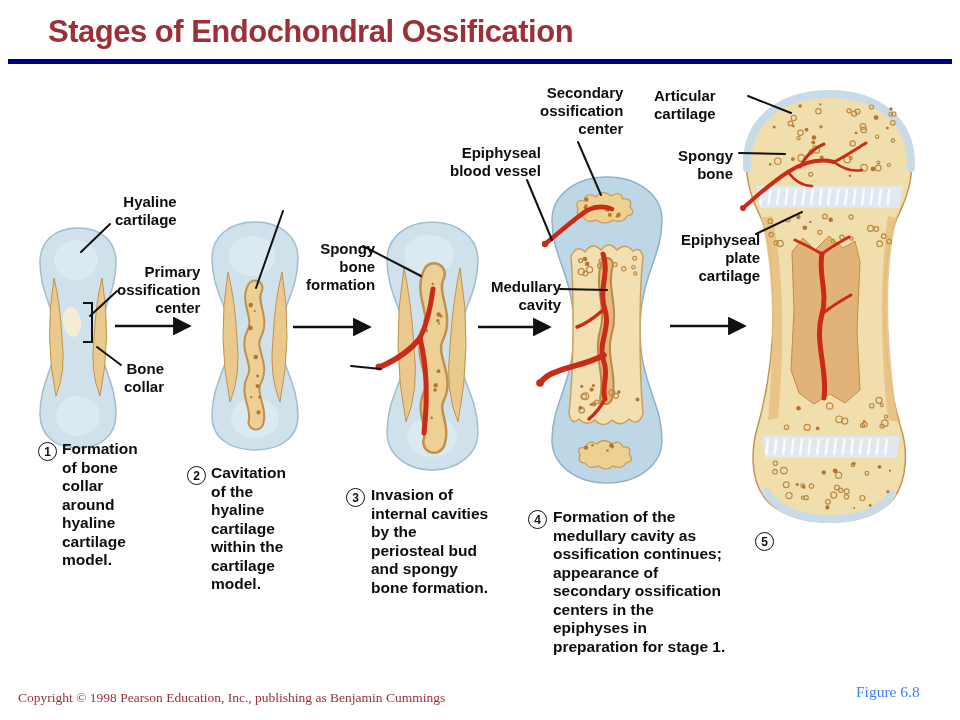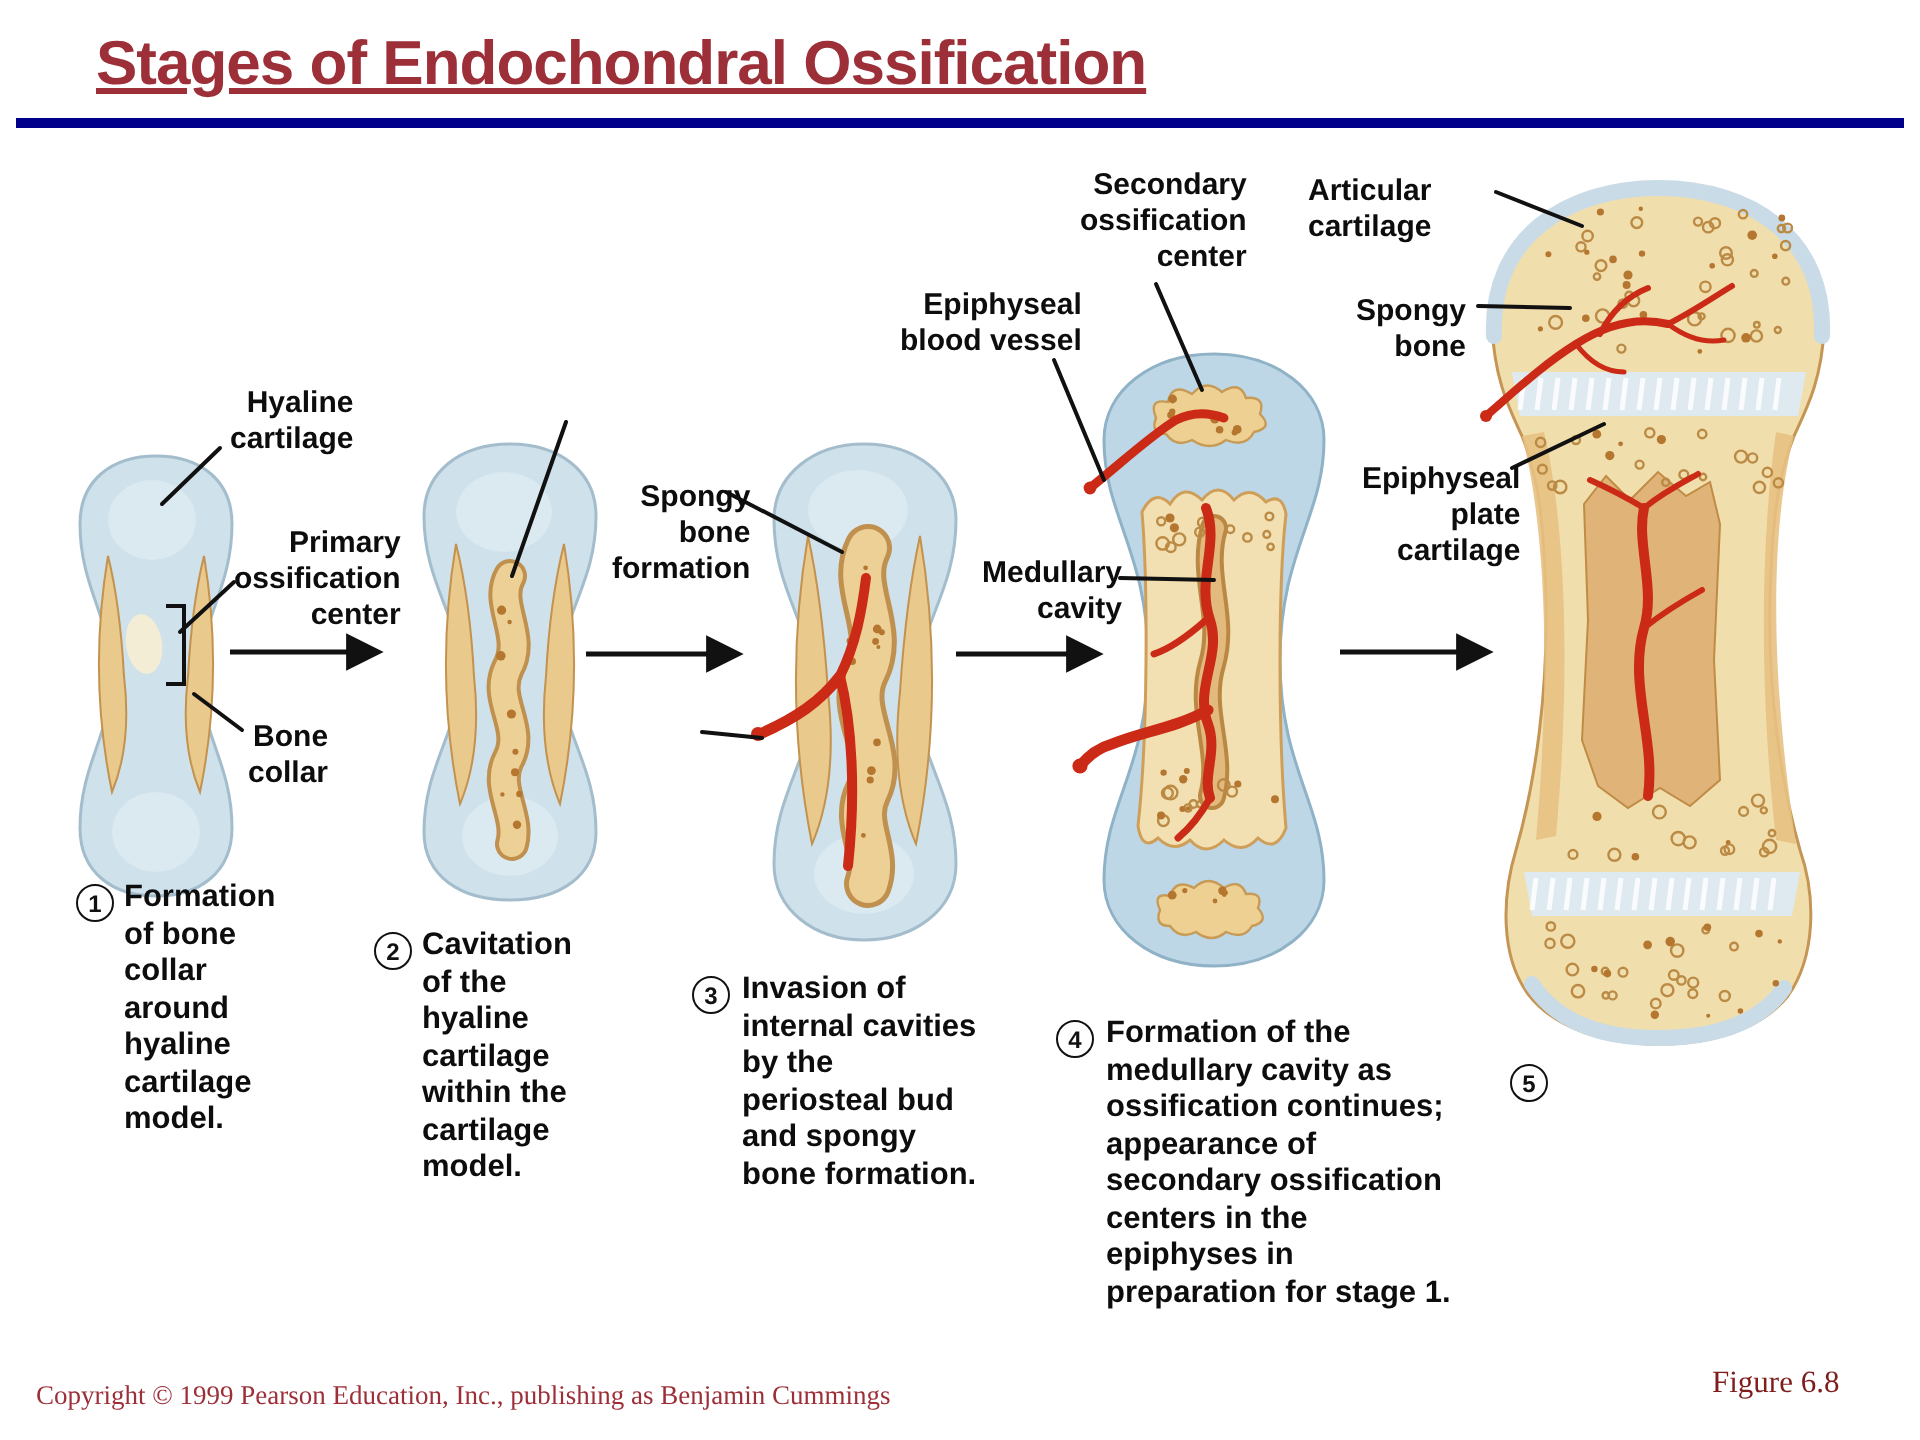--- a/index.html
+++ b/index.html
@@ -1,36 +1,36 @@
 <!DOCTYPE html>
 <html><head>
 <meta charset="utf-8">
 <style>
   html,body{margin:0;padding:0;background:#fff;}
   #slide{position:relative;width:960px;height:720px;background:#ffffff;overflow:hidden;
          font-family:"Liberation Sans",sans-serif;}
   
   #title{position:absolute;left:48px;top:14px;font-size:31px;font-weight:bold;color:#9c2f38;
-         letter-spacing:-0.5px;white-space:nowrap;text-decoration:underline;}
+         letter-spacing:-0.5px;white-space:nowrap;}
   #rule{position:absolute;left:8px;right:8px;top:59px;height:5px;background:#00008b;}
   
   #art{position:absolute;left:0;top:0;width:960px;height:720px;}
   
   .lbl{position:absolute;font-size:15px;line-height:18px;font-weight:bold;color:#0d0d0d;
        white-space:pre-line;text-align:right;}
   .cap-badge{position:absolute;width:17px;height:17px;border:1.6px solid #111;border-radius:50%;
        display:flex;align-items:center;justify-content:center;font-size:12px;font-weight:bold;
        color:#111;background:#fff;}
   .cap-text{position:absolute;font-size:15.5px;line-height:18.5px;font-weight:bold;color:#0d0d0d;
        white-space:pre-line;}
   
   #copyright{position:absolute;left:18px;top:690px;font-family:"Liberation Serif",serif;
        font-size:13.5px;color:#9c2f38;}
   #figure-label{position:absolute;left:856px;top:683px;font-family:"Liberation Serif",serif;
-       font-size:15.5px;color:#7f1d1d;}
+       font-size:15.5px;color:#3b82f6;}
 </style>
 </head>
 <body>
 
 <div id="slide">
 
   <div id="title">Stages of Endochondral Ossification</div>
   <div id="rule"></div>
 
   <svg id="art" viewBox="0 0 960 720" xmlns="http://www.w3.org/2000/svg">
@@ -434,16 +434,16 @@
 medullary cavity as
 ossification continues;
 appearance of
 secondary ossification
 centers in the
 epiphyses in
 preparation for stage 1.</div>
 
   <span class="cap-badge" style="left:755px;top:532px">5</span>
 
-  <div id="copyright">Copyright © 1999 Pearson Education, Inc., publishing as Benjamin Cummings</div>
+  <div id="copyright">Copyright © 1998 Pearson Education, Inc., publishing as Benjamin Cummings</div>
   <div id="figure-label">Figure 6.8</div>
 
 </div>
 
 </body></html>

